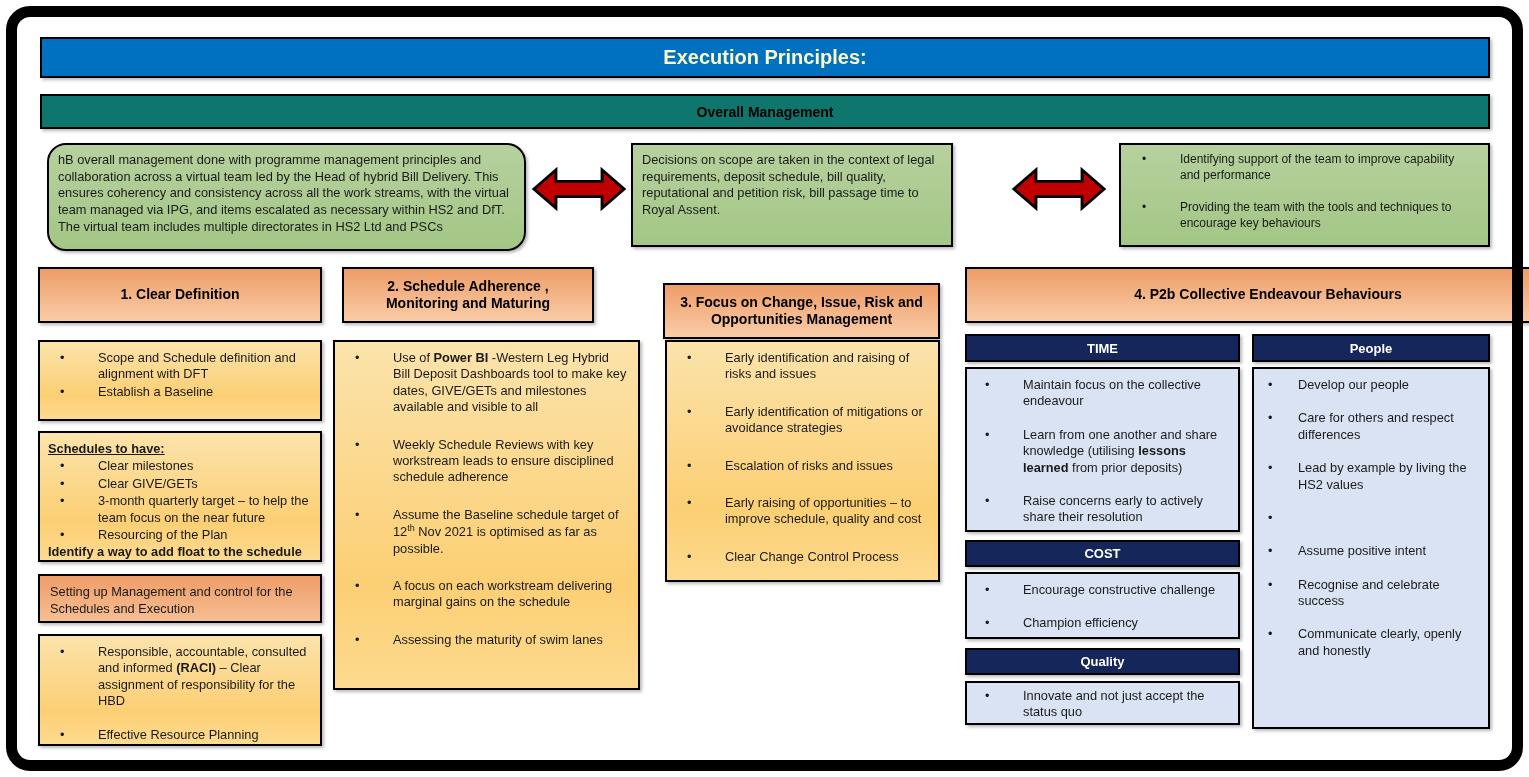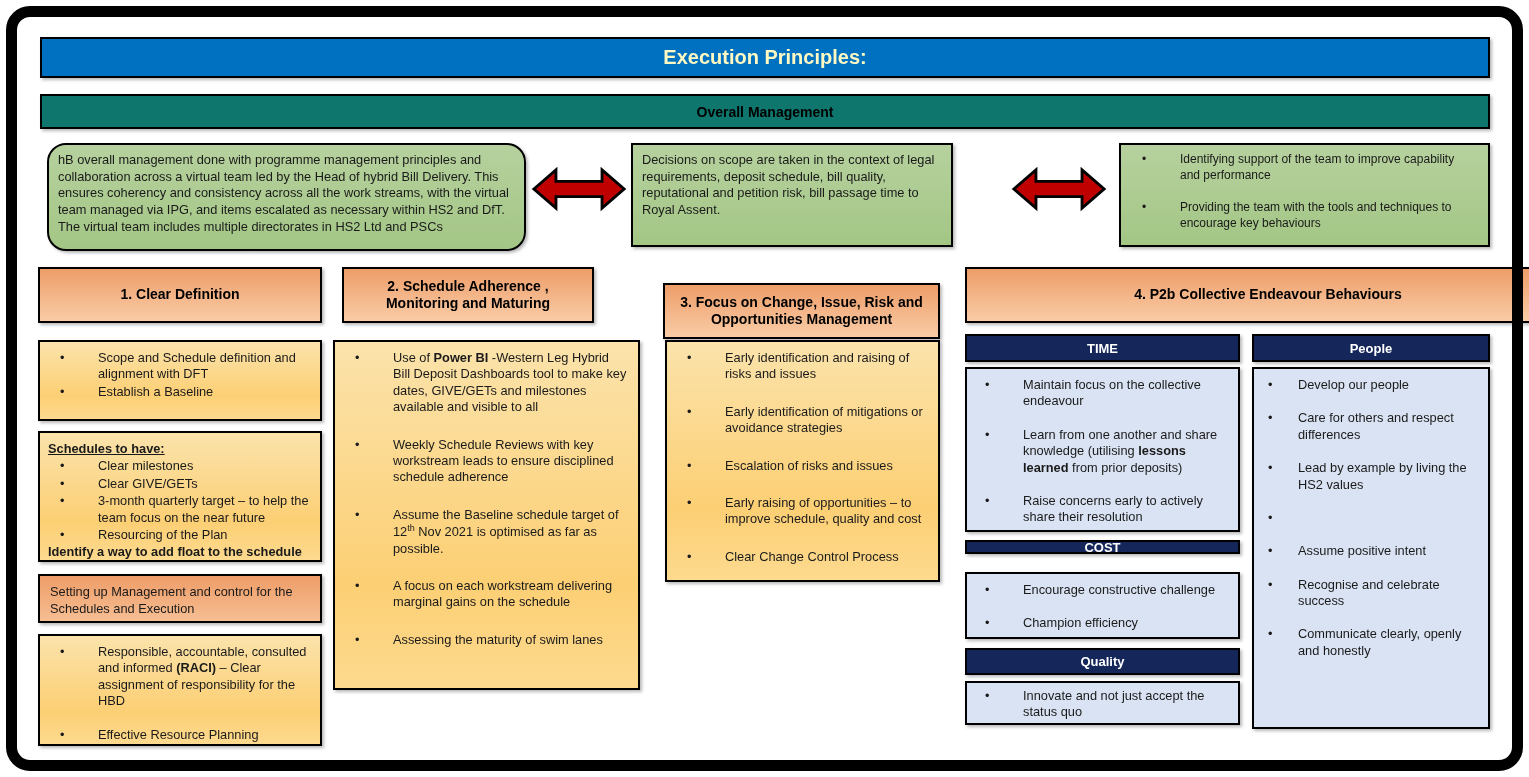--- a/index.html
+++ b/index.html
@@ -204,21 +204,21 @@
           <span class="dot">•</span>
           <span class="btext"><span>Learn from one another and share knowledge  (utilising </span><span class="b">lessons learned</span><span> from prior deposits)</span></span>
         </div>
         <div class="bullet">
           <span class="dot">•</span>
           <span class="btext"><span>Raise concerns early to actively share their resolution</span></span>
         </div>
       </div>
   </div>
 
-  <div class="abs navyhead" style="left:965px;top:540px;width:275px;height:14px;">
+  <div class="abs navyhead" style="left:965px;top:540px;width:275px;height:27px;">
     <span>COST</span>
   </div>
   <div class="abs bluebox" style="left:965px;top:572px;width:275px;height:67px;">
     <div class="spaced">
         <div class="bullet">
           <span class="dot">•</span>
           <span class="btext"><span>Encourage constructive challenge</span></span>
         </div>
         <div class="bullet">
           <span class="dot">•</span>

